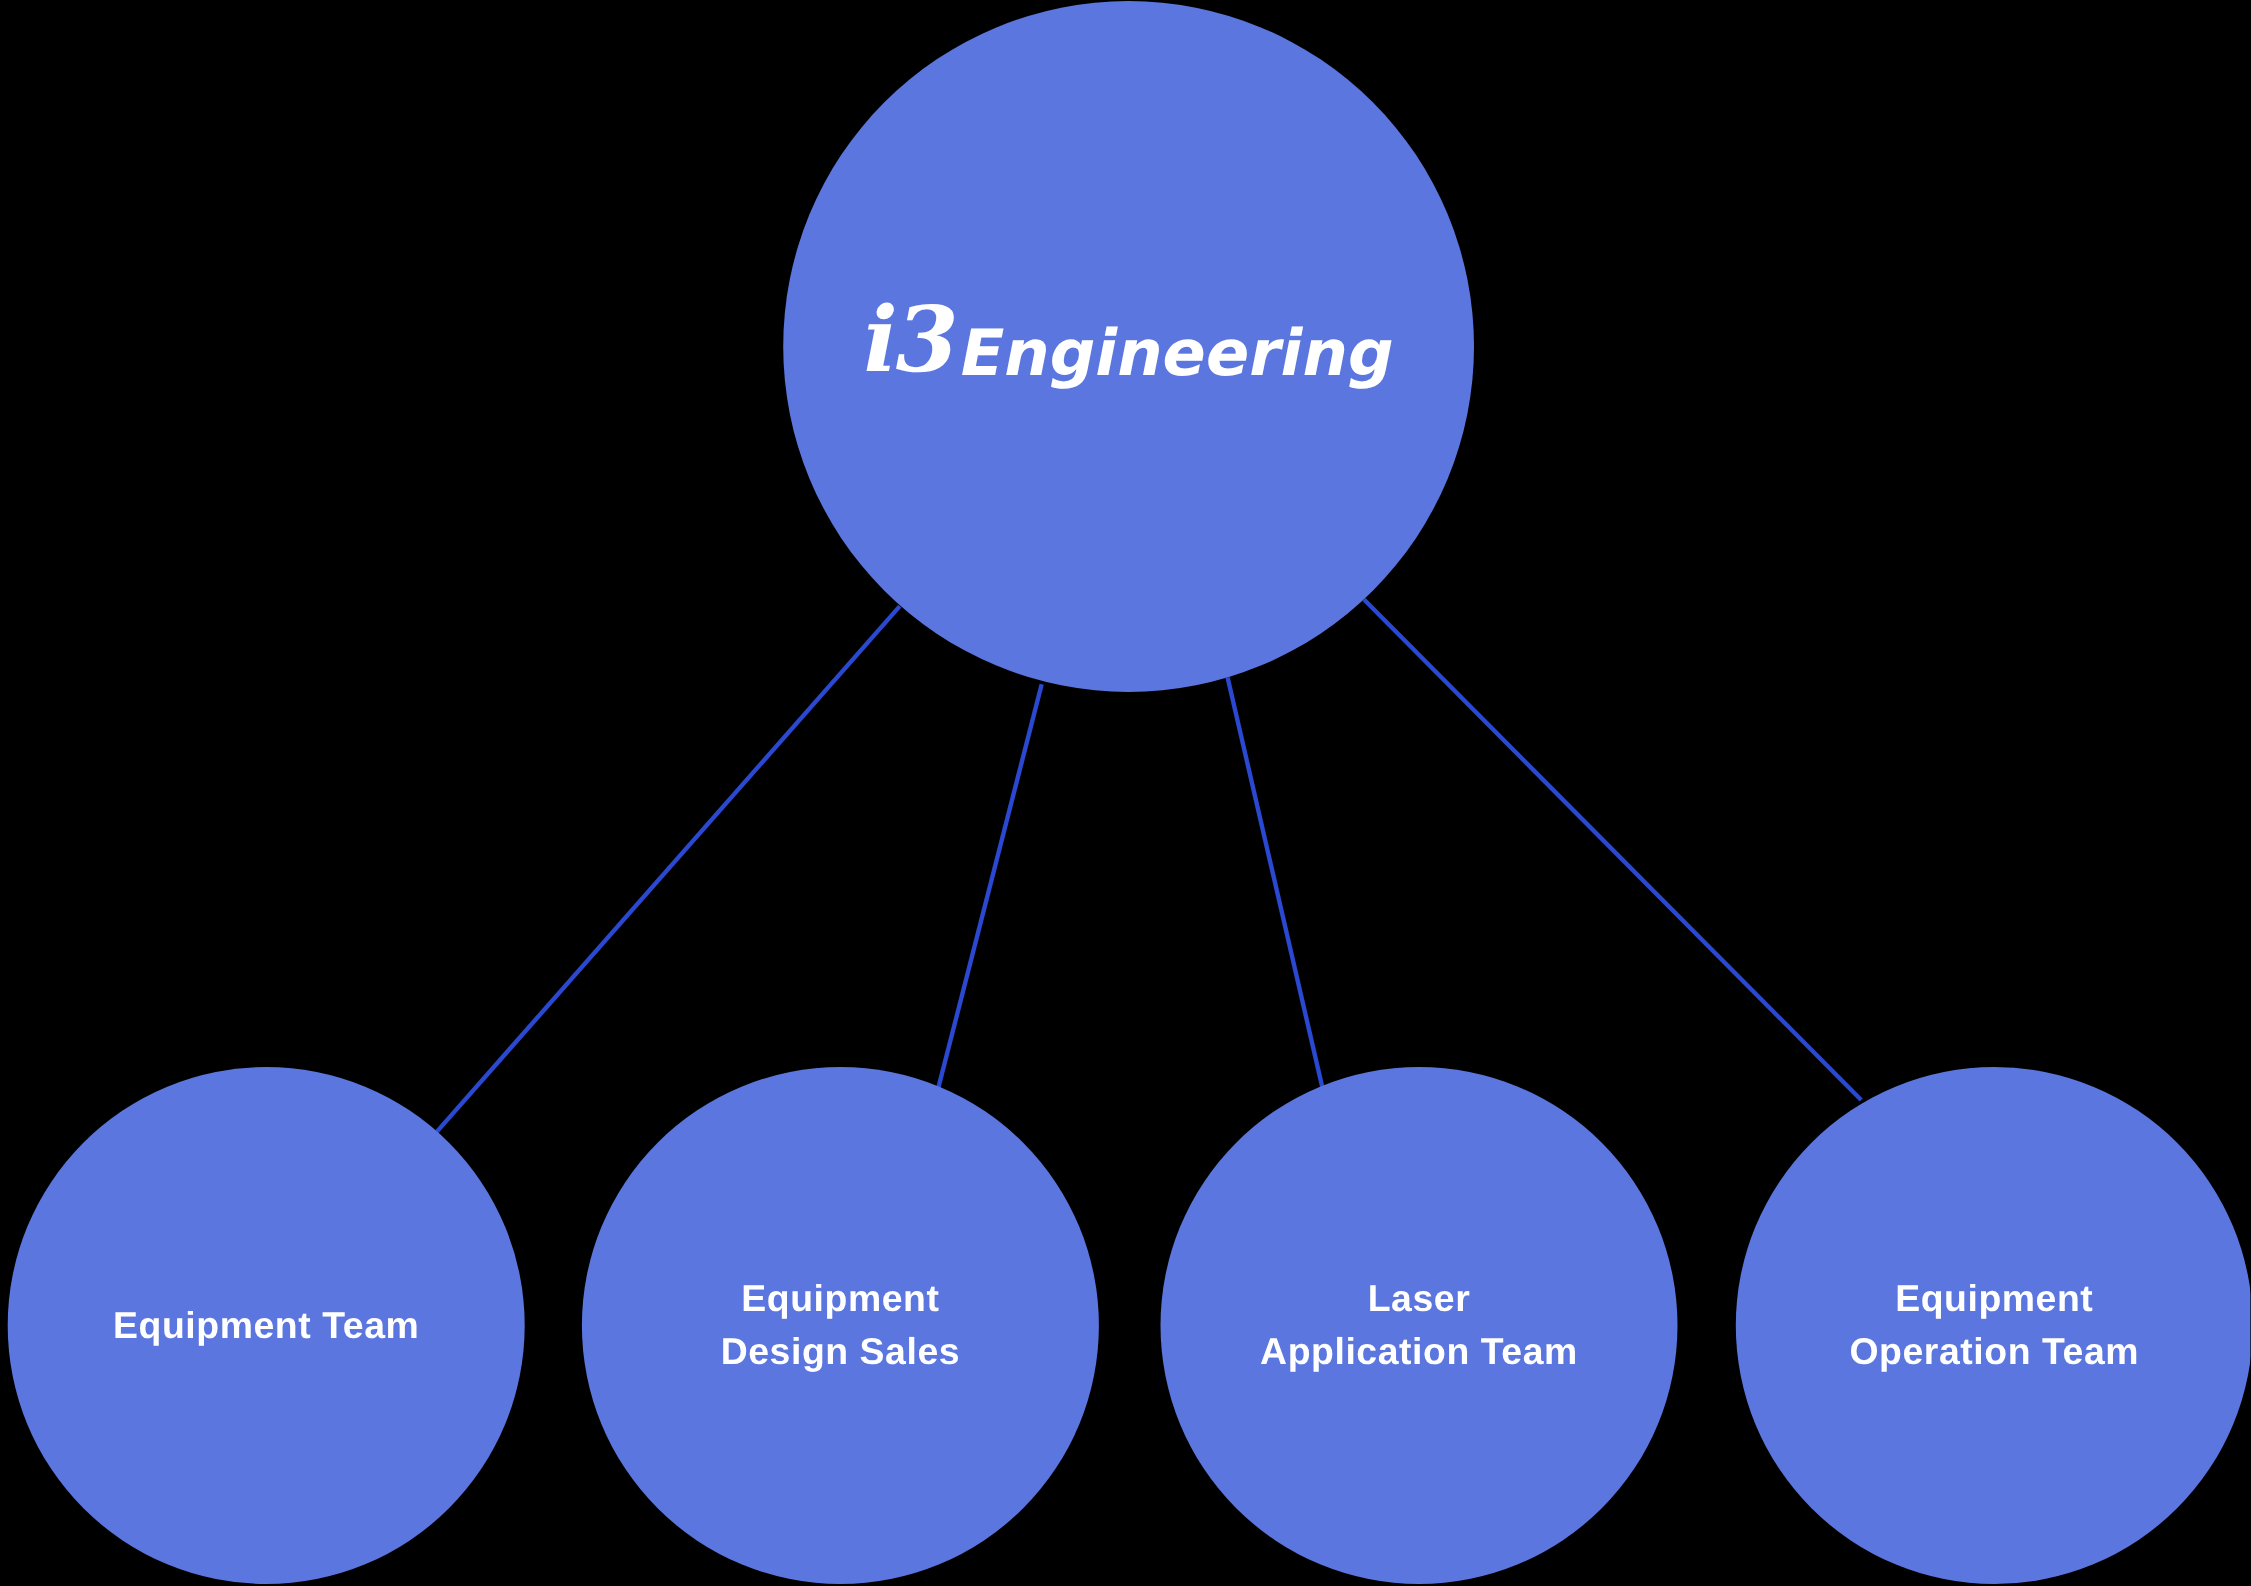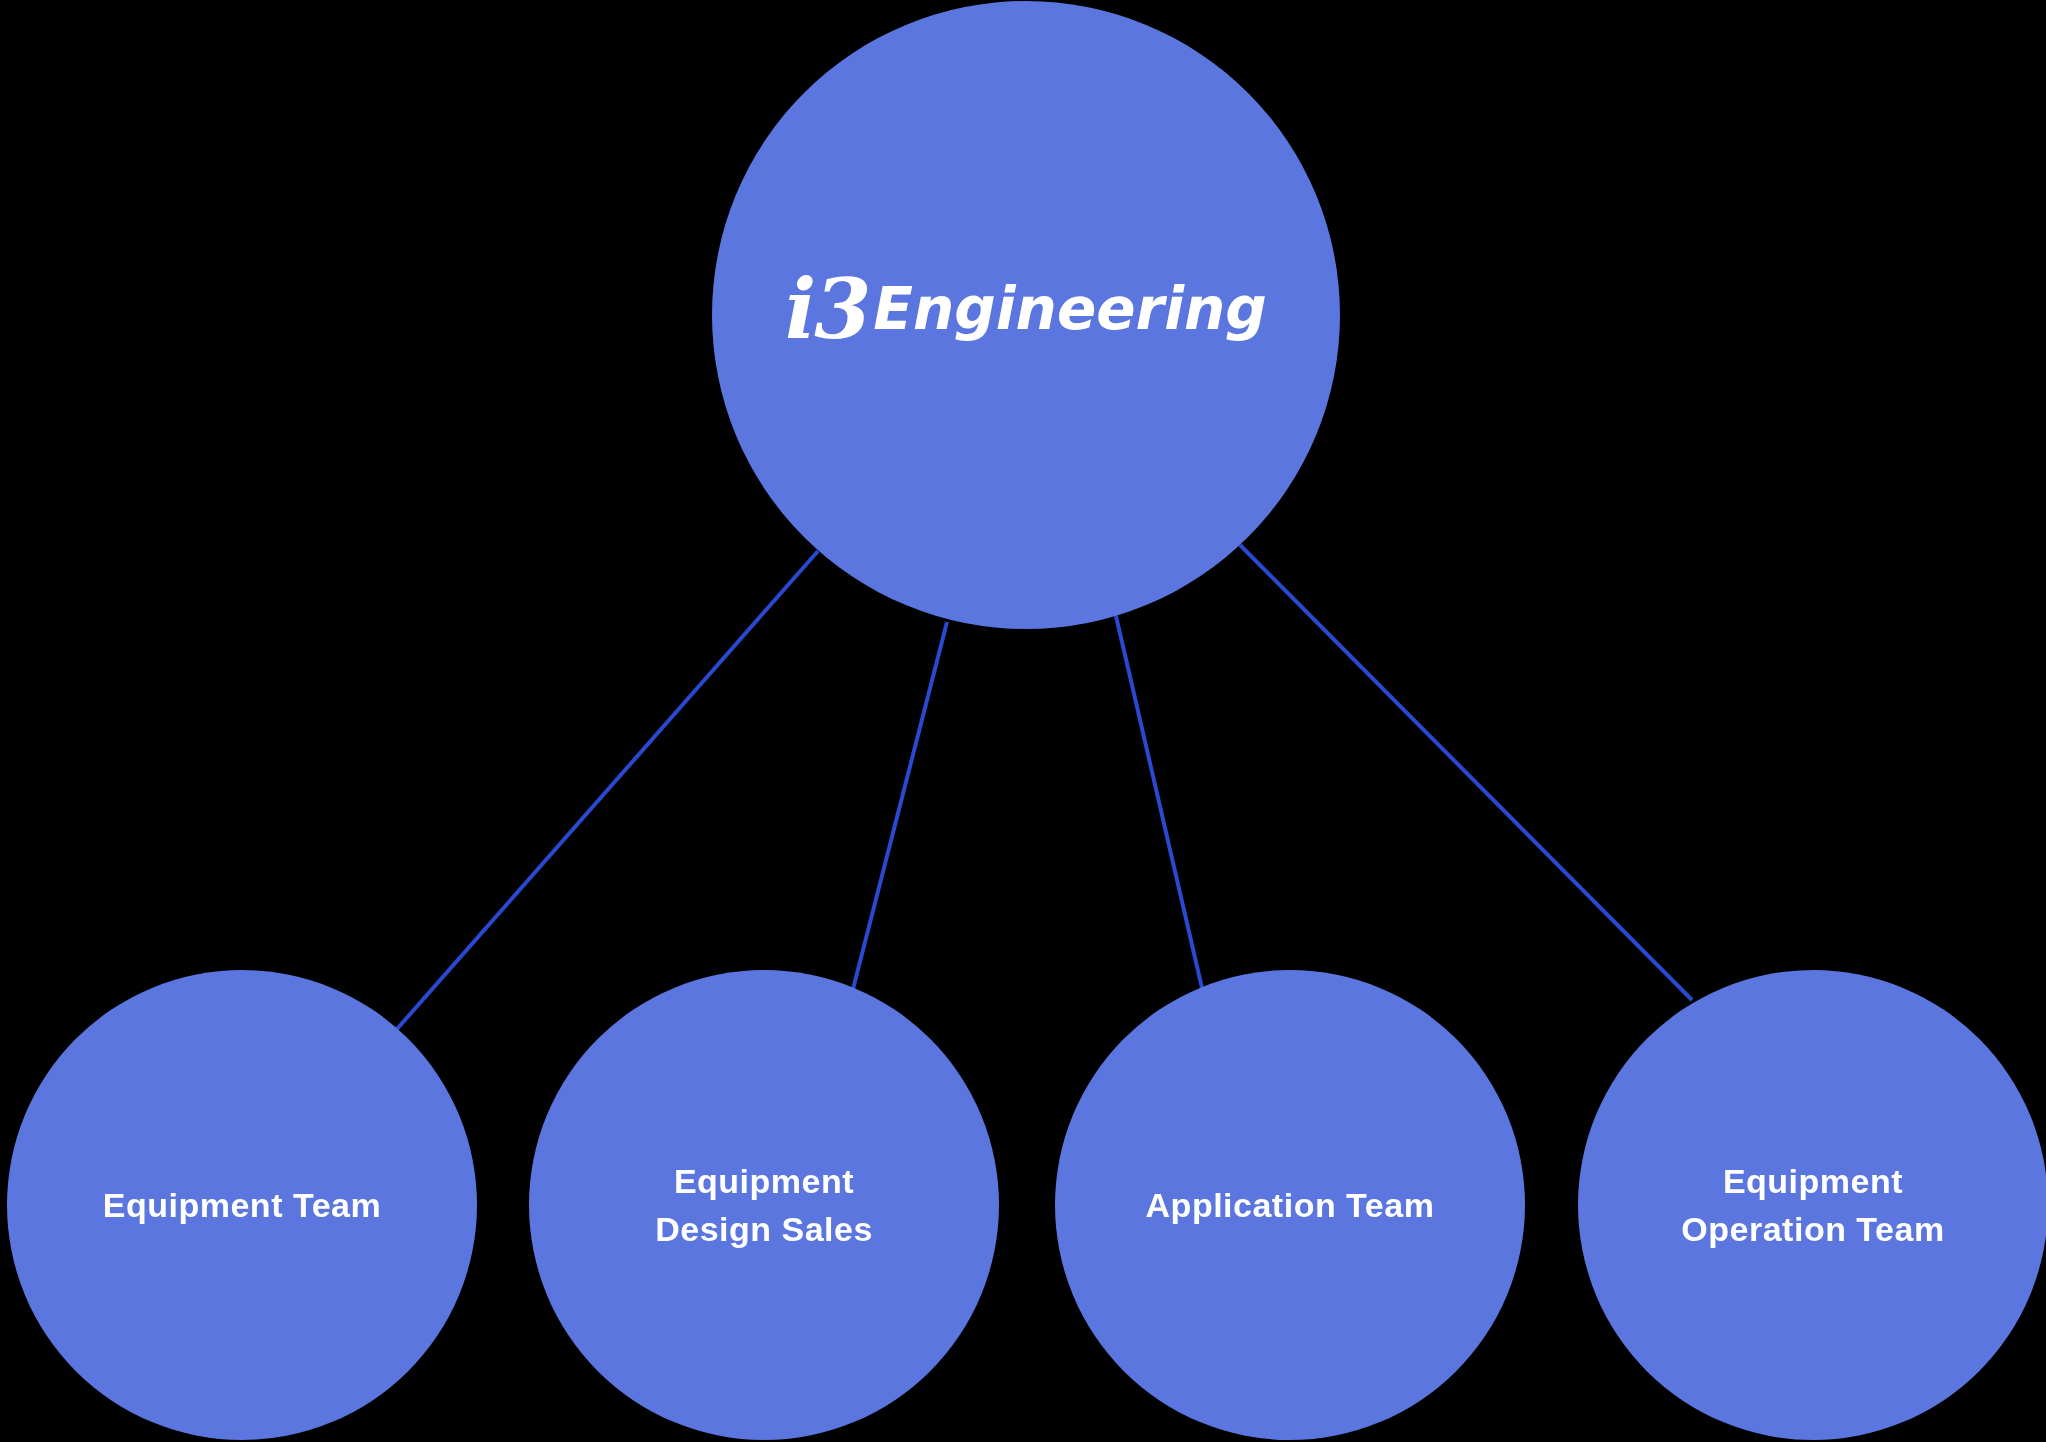--- a/index.html
+++ b/index.html
@@ -42,21 +42,21 @@
     top: 970px;
     width: 470px;
     height: 470px;
   }
   .node.team-0 { left: 7px; }
   .node.team-1 { left: 529px; }
   .node.team-2 { left: 1055px; }
   .node.team-3 { left: 1578px; }
   .logo {
     display: flex;
-    align-items: center;
+    align-items: flex-end;
     justify-content: center;
     white-space: nowrap;
     transform: translateY(-6px);
   }
   .logo-mark {
     font-family: "DejaVu Serif", serif;
     font-style: italic;
     font-weight: bold;
     font-size: 82px;
     line-height: 1;
@@ -108,20 +108,21 @@
 
   <div class="node team team-1">
     <div class="team-label">
       <span>Equipment</span>
       <span>Design Sales</span>
     </div>
   </div>
 
   <div class="node team team-2">
     <div class="team-label">
+      <span>Laser</span>
       <span>Application Team</span>
     </div>
   </div>
 
   <div class="node team team-3">
     <div class="team-label">
       <span>Equipment</span>
       <span>Operation Team</span>
     </div>
   </div>

